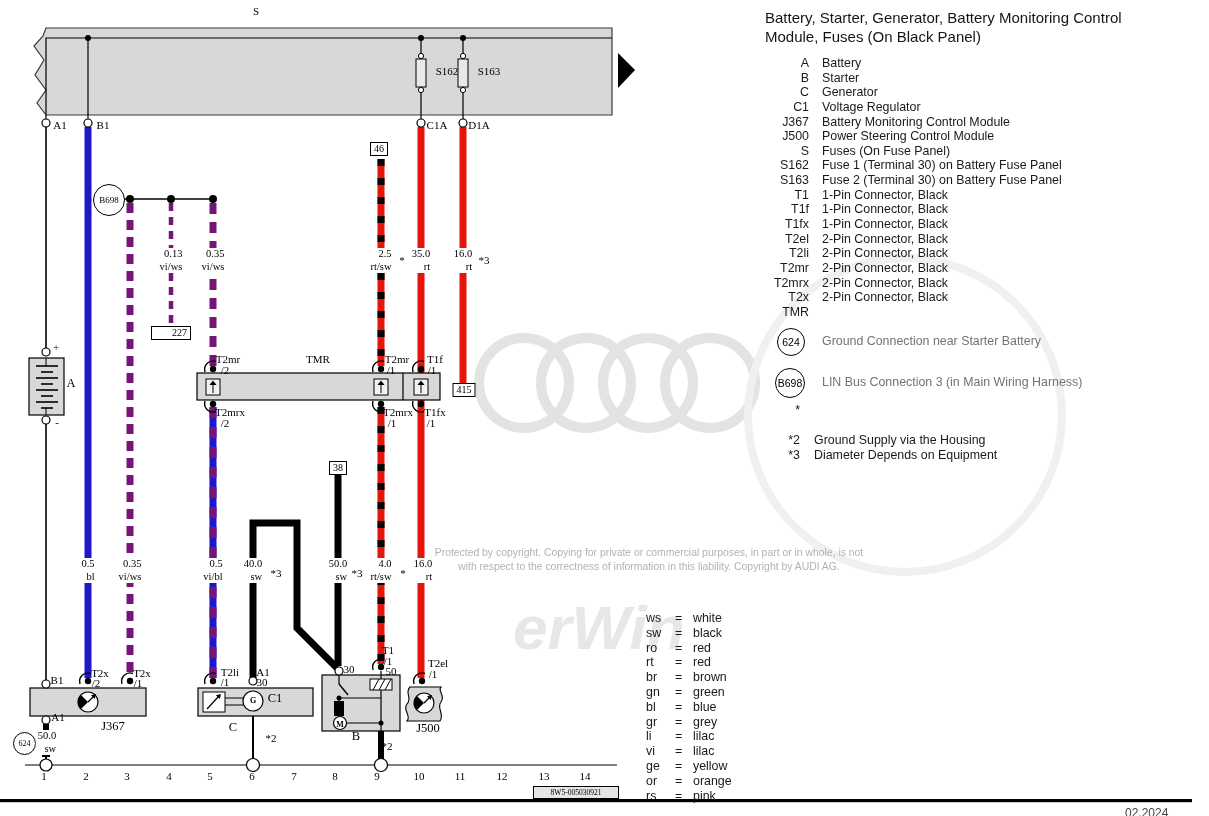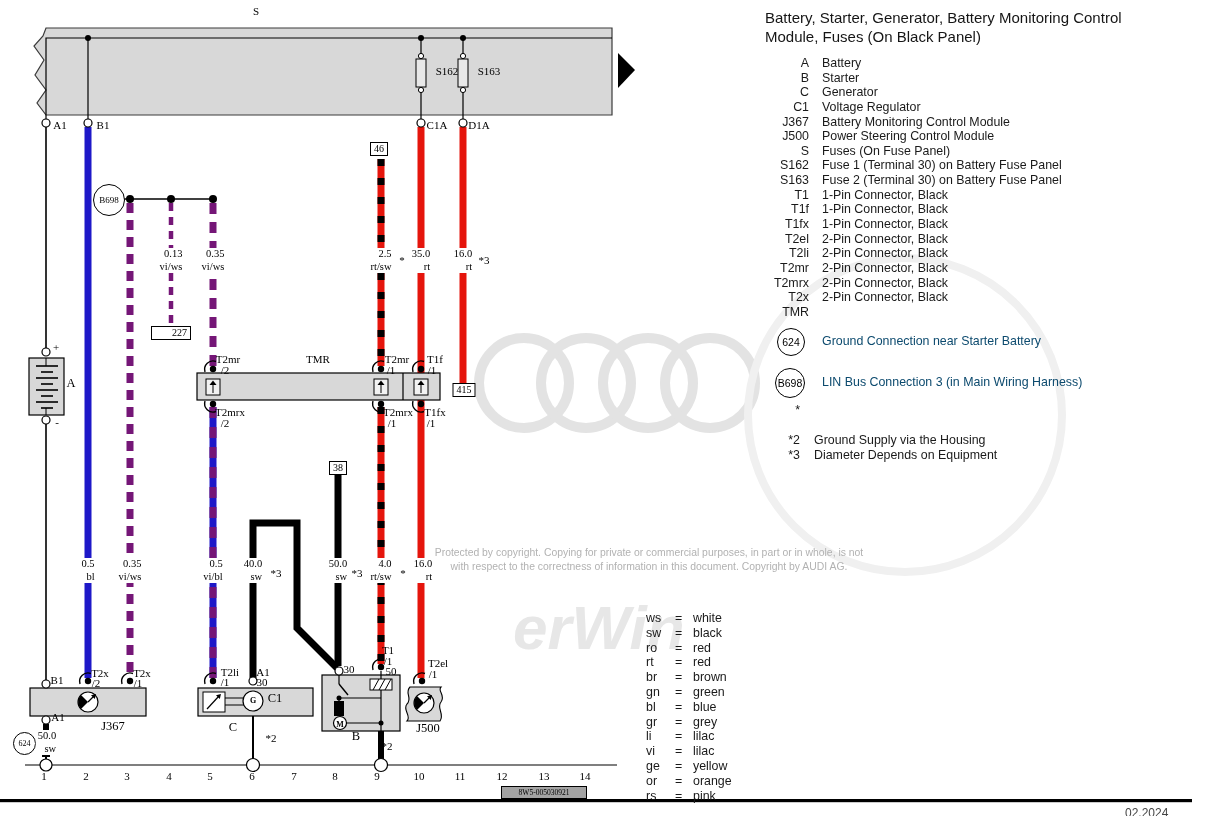--- a/index.html
+++ b/index.html
@@ -15,40 +15,40 @@
   .wlbl{position:absolute;transform:translate(-50%,0);font-family:"Liberation Serif",serif;
         font-size:10.5px;line-height:12.5px;background:#fff;white-space:pre-line;text-align:right;padding:0 2px;}
   .trk{position:absolute;transform:translate(-50%,0);font-family:"Liberation Serif",serif;font-size:11px;}
   .circ{position:absolute;border:1px solid #000;border-radius:50%;background:#fff;
         display:flex;align-items:center;justify-content:center;font-family:"Liberation Serif",serif;}
   
   .legend-title{position:absolute;left:765px;top:9px;width:420px;font-size:15px;line-height:18.5px;color:#151515;}
   .legend-list{position:absolute;left:765px;top:56px;font-size:12.4px;color:#1a1a1a;}
   .lrow{display:flex;height:14.65px;align-items:flex-start;}
   .lkey{width:44px;text-align:right;margin-right:13px;flex:none;}
-  .sym-desc{position:absolute;left:822px;font-size:12.4px;color:#0c4a6e;}
+  .sym-desc{position:absolute;left:822px;font-size:12.4px;color:#737373;}
   .legend-624{left:777px;top:328px;width:26px;height:26px;font-family:"Liberation Sans",sans-serif;font-size:10.5px;}
   .legend-b698{left:775px;top:368px;width:28px;height:28px;font-family:"Liberation Sans",sans-serif;font-size:10.5px;}
   .note{position:absolute;left:758px;display:flex;font-size:12.4px;color:#1a1a1a;}
   .nkey{width:42px;text-align:right;margin-right:14px;flex:none;}
   .ndesc{white-space:pre-line;line-height:14.7px;}
   
   .ctable{position:absolute;left:646px;top:611px;font-size:12.4px;color:#1a1a1a;}
   .crow{display:flex;height:14.8px;}
   .cabbr{width:29px;}
   .ceq{width:18px;}
   
   .wm-audi{position:absolute;left:511px;top:458px;font-size:70px;font-weight:bold;letter-spacing:9px;
            color:#d2d2d2;opacity:.8;}
   .wm-erwin{position:absolute;left:513px;top:592px;font-size:62px;font-weight:bold;font-style:italic;
             color:#e7e7e7;}
   .copyright{position:absolute;left:430px;top:546px;width:438px;text-align:center;
              font-size:10.4px;line-height:14px;color:#b2b2b2;}
-  .doc{position:absolute;left:501px;top:786px;width:84px;height:11px;border:1px solid #000;
-       font-family:"Liberation Serif",serif;font-size:7.5px;line-height:11px;text-align:center;background:#a3a3a3;}
+  .doc{position:absolute;left:533px;top:786px;width:84px;height:11px;border:1px solid #000;
+       font-family:"Liberation Serif",serif;font-size:7.5px;line-height:11px;text-align:center;background:#e5e5e5;}
   .edition{position:absolute;left:1125px;top:806px;font-size:12px;color:#444;}
   .b698-circ{left:93px;top:184px;width:30px;height:30px;font-size:9px;}
   .g624-circ{left:13px;top:732px;width:21px;height:21px;font-size:8px;}
 </style>
 </head>
 <body>
 
 <div id="page">
 
   <svg width="1209" height="816" viewBox="0 0 1209 816">
@@ -239,21 +239,21 @@
       <circle cx="253" cy="765" r="6.5" fill="#fff" stroke="#000" stroke-width="1.2"></circle>
       <circle cx="381" cy="765" r="6.5" fill="#fff" stroke="#000" stroke-width="1.2"></circle>
     </g>
 
     <rect x="0" y="799" width="1192" height="3.2" fill="#000"></rect>
   </svg>
 
   <div class="wm-erwin">erWin</div>
   <div class="copyright">
     <div>Protected by copyright. Copying for private or commercial purposes, in part or in whole, is not</div>
-    <div>with respect to the correctness of information in this document. Copyright by AUDI AG.</div>
+    <div>with respect to the correctness of information in this liability. Copyright by AUDI AG.</div>
   </div>
 
   <div class="circ b698-circ">B698</div>
   <div class="circ g624-circ">624</div>
 
   <div>
 
   <div class="lbl" style="left: 256px; top: 6px;">S</div>
       <div class="lbl" style="left: 60px; top: 120px;">A1</div>
       <div class="lbl" style="left: 103px; top: 120px;">B1</div>

